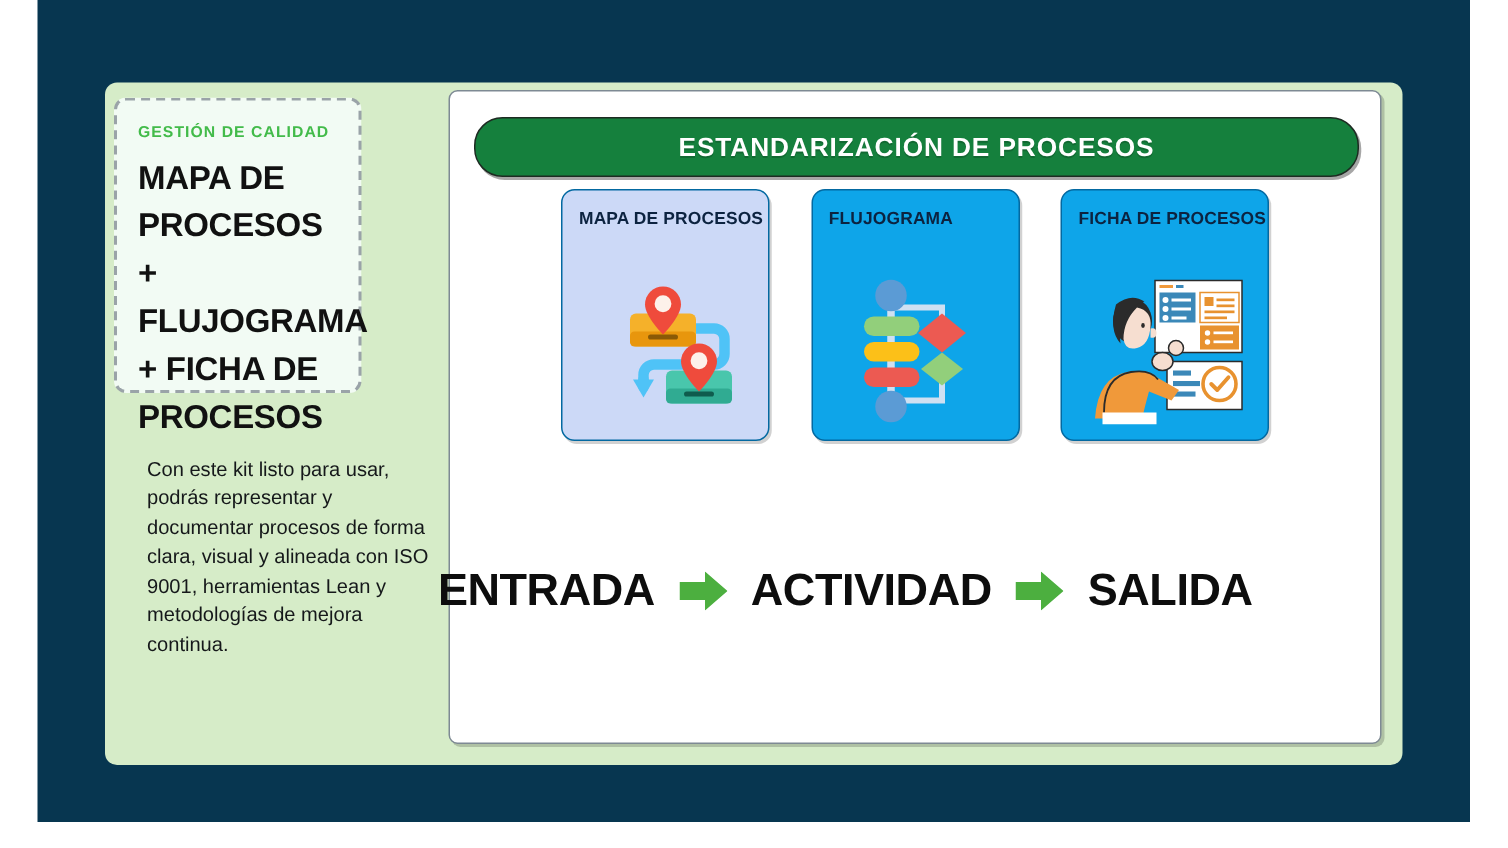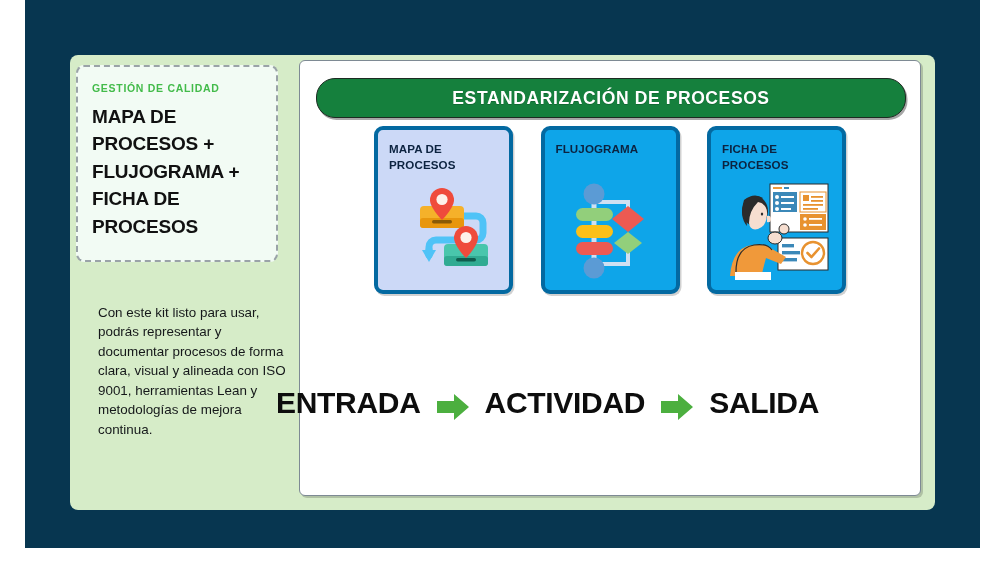--- a/index.html
+++ b/index.html
@@ -12,30 +12,30 @@
     background:#073650;
   }
 
   
   .green-panel{
     position:absolute;left:70px;top:55px;width:865px;height:455px;
     background:#d6ecc8;border-radius:8px;
   }
 
   .title-card{
-    position:absolute;left:76px;top:65px;width:202px;height:197px;
+    position:absolute;left:76px;top:65px;width:165px;height:197px;
     background:#f2fbf4;border:2px dashed #9aa3a8;border-radius:8px;
     box-sizing:border-box;padding:16px 10px 10px 14px;
   }
   .eyebrow{
     color:#43bb4a;font-size:10.5px;font-weight:bold;letter-spacing:.7px;
     margin:0 0 8px 0;line-height:1.1;
   }
   .main-title{
-    color:#111111;font-size:19px;font-weight:bold;line-height:1.45;
+    color:#111111;font-size:22px;font-weight:bold;line-height:1.45;
     margin:0;letter-spacing:-.2px;
   }
 
   .desc{
     position:absolute;left:86px;top:291px;width:190px;
     color:#15181a;font-size:13.4px;line-height:1.45;margin:12px;
   }
 
   
   .white-panel{
@@ -54,36 +54,36 @@
     color:#ffffff;font-size:17.5px;font-weight:bold;letter-spacing:.6px;
     text-shadow:0 1px 0 rgba(0,0,0,.18);
   }
 
   .cards{
     position:absolute;left:374px;top:126px;width:472px;height:168px;
     display:flex;justify-content:space-between;
   }
   .card{
     width:139px;height:168px;border-radius:9px;box-sizing:border-box;
-    border:4px solid #0369a1;padding:11px 0 0 11px;position:relative;
+    border:1px solid #0369a1;padding:11px 0 0 11px;position:relative;
     box-shadow:1.5px 2px 0 rgba(0,0,0,.18);
   }
   .card.blue{background:#ccd9f7;}
   .card.green{background:#0ea5e9;}
   .card-label{
     color:#0c2340;font-size:11.6px;font-weight:bold;line-height:1.35;
     letter-spacing:.1px;
   }
   .card-art{position:absolute;left:0;right:0;bottom:6px;height:104px;}
   .card-art svg{display:block;margin:0 auto;}
 
   
   .flow{
-    position:absolute;left:299px;top:368px;width:497px;height:52px;
-    display:flex;align-items:flex-end;justify-content:center;
+    position:absolute;left:315px;top:368px;width:497px;height:52px;
+    display:flex;align-items:center;justify-content:center;
   }
   .flow-word{
     color:#0d0d0d;font-size:30px;font-weight:bold;letter-spacing:-.3px;
     white-space:nowrap;
   }
   .arrow{width:32px;height:26px;margin:0 16px;flex:0 0 auto;}
 </style>
 </head>
 <body>
 

